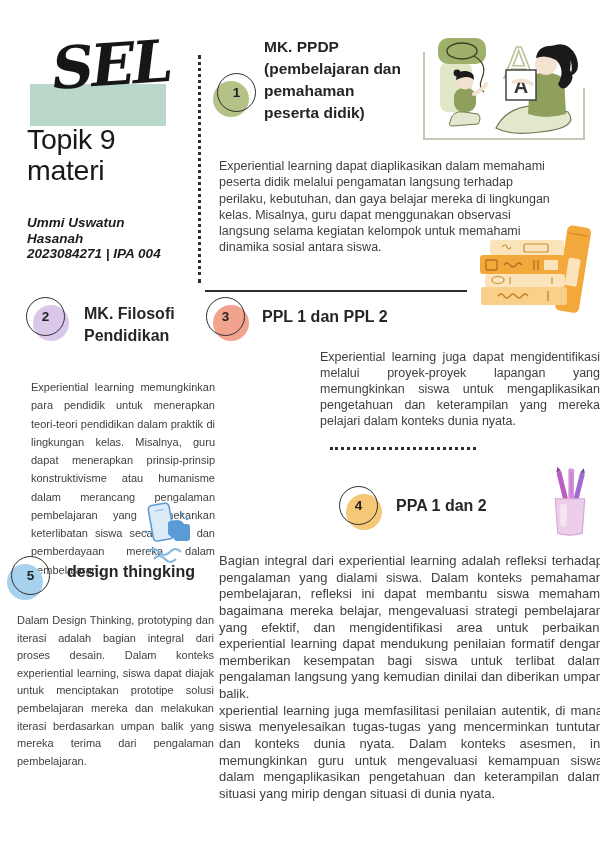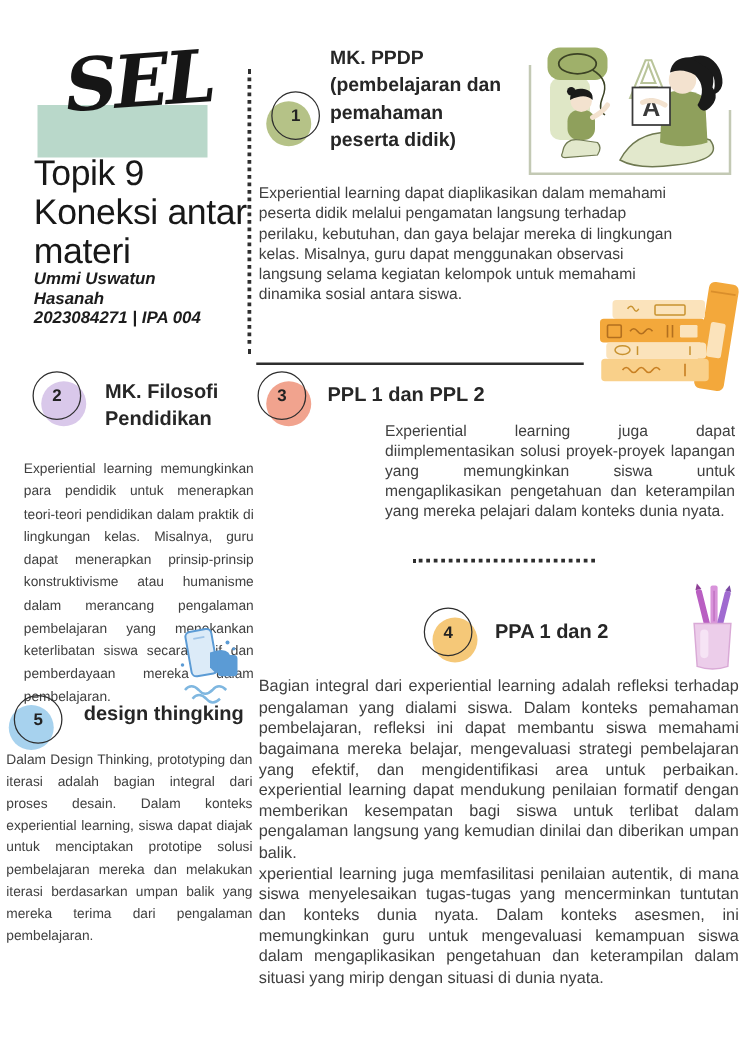--- a/index.html
+++ b/index.html
@@ -37,21 +37,21 @@
   #badge4{left:337px;top:486px;}  #badge4 .b-fill{background:#f5c878;}
   #badge5{left:9px;top:556px;}    #badge5 .b-fill{background:#a7d2ee;}
   
   .sec-h{position:absolute;font-weight:bold;color:#262626;}
   .h1{left:264px;top:36px;width:142px;font-size:15.5px;line-height:1.42;}
   .h2{left:84px;top:303px;width:115px;font-size:16px;line-height:1.35;}
   .h3{left:262px;top:308px;font-size:16px;}
   .h4{left:396px;top:497px;font-size:16px;}
   .h5{left:67px;top:563px;font-size:16px;}
   
-  .para{position:absolute;color:#3f3f3f;margin:0;}
+  .para{position:absolute;color:#3f3f3f;margin:12px;}
   .p1{left:207px;top:146px;width:337px;font-size:12.5px;line-height:1.3;}
   .p2{left:19px;top:366px;width:184px;font-size:11px;line-height:1.66;text-align:justify;}
   .p3{left:308px;top:337px;width:280px;font-size:12.5px;line-height:1.28;text-align:justify;}
   .p4{left:207px;top:541px;width:384px;font-size:13px;line-height:1.28;text-align:justify;}
   .p4 p{margin:0;}
   .p5{left:5px;top:600px;width:197px;font-size:11px;line-height:1.6;text-align:justify;}
   
   .il{position:absolute;}
   .il-teach{left:418px;top:26px;width:172px;height:118px;}
   .il-books{left:468px;top:220px;width:128px;height:95px;}
@@ -61,21 +61,20 @@
 </head>
 <body>
 
 <div class="page">
 
   <div class="logo-hl"></div>
   <div class="logo-txt">SEL</div>
 
   <div class="title">
     <span style="display:block">Topik 9</span>
-    <span style="display:block">Koneksi antar</span>
     <span style="display:block">materi</span>
   </div>
   <div class="author">
     <span>Ummi Uswatun</span>
     <span>Hasanah</span>
     <span>2023084271 | IPA 004</span>
   </div>
 
   <div class="vdots"></div>
   <div class="hline"></div>
@@ -144,21 +143,21 @@
     <div class="b-ring">2</div>
   </div>
   <div class="sec-h h2">MK. Filosofi Pendidikan</div>
   <p class="para p2">Experiential learning memungkinkan para pendidik untuk menerapkan teori-teori pendidikan dalam praktik di lingkungan kelas. Misalnya, guru dapat menerapkan prinsip-prinsip konstruktivisme atau humanisme dalam merancang pengalaman pembelajaran yang menekankan keterlibatan siswa secara aktif dan pemberdayaan mereka dalam pembelajaran.</p>
 
   <div class="badge" id="badge3">
     <div class="b-fill fill-dr"></div>
     <div class="b-ring">3</div>
   </div>
   <div class="sec-h h3">PPL 1 dan PPL 2</div>
-  <p class="para p3">Experiential learning juga dapat diimplementasikan solusi proyek-proyek lapangan yang memungkinkan siswa untuk mengaplikasikan pengetahuan dan keterampilan yang mereka pelajari dalam konteks dunia nyata.</p>
+  <p class="para p3">Experiential learning juga dapat mengidentifikasi melalui proyek-proyek lapangan yang memungkinkan siswa untuk mengaplikasikan pengetahuan dan keterampilan yang mereka pelajari dalam konteks dunia nyata.</p>
 
   <div class="il il-phone">
     <svg viewBox="0 0 58 75" width="58" height="75">
       <g transform="rotate(-10 24 32)">
         <rect x="13" y="12" width="21" height="36" rx="4" fill="#dcebf8" stroke="#5b9bd5" stroke-width="1.6"></rect>
         <line x1="19" y1="18" x2="28" y2="18" stroke="#9ec4e8" stroke-width="1.4"></line>
       </g>
       <path d="M30 30 Q46 24 47 36 Q48 48 34 46 L30 42 Z" fill="#5b9bd5"></path>
       <rect x="36" y="32" width="16" height="17" rx="3" fill="#5b9bd5"></rect>
       <path d="M10 60 q5-6 11 0 q5 6 11 0 q5-6 11 0" fill="none" stroke="#7fb7e0" stroke-width="2"></path>

